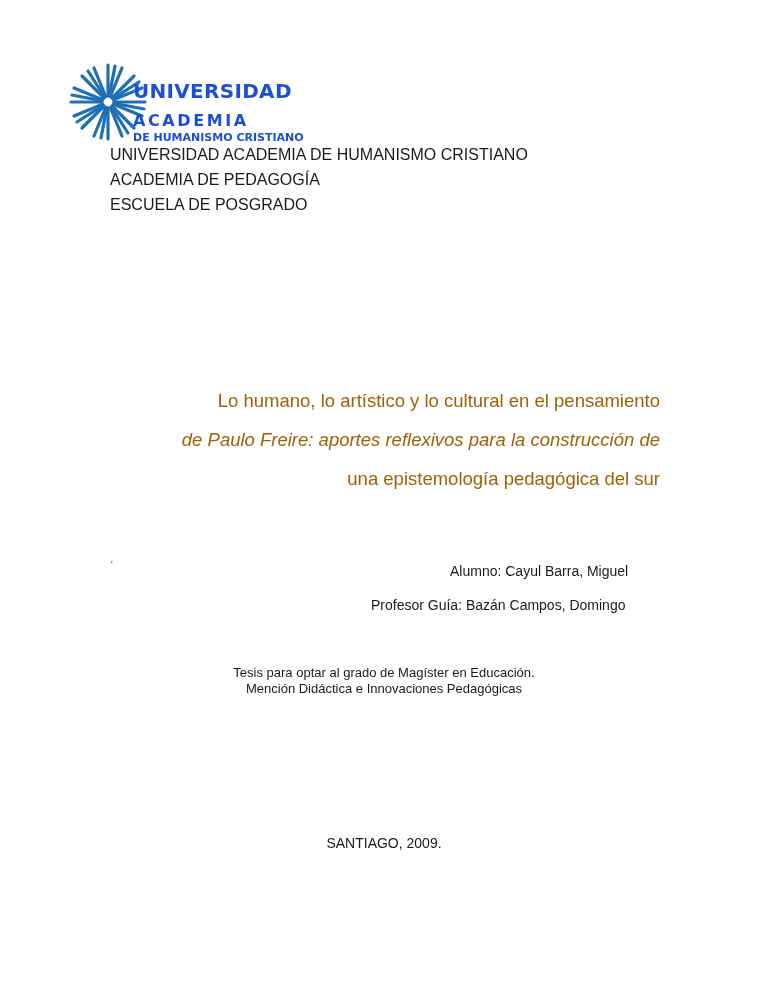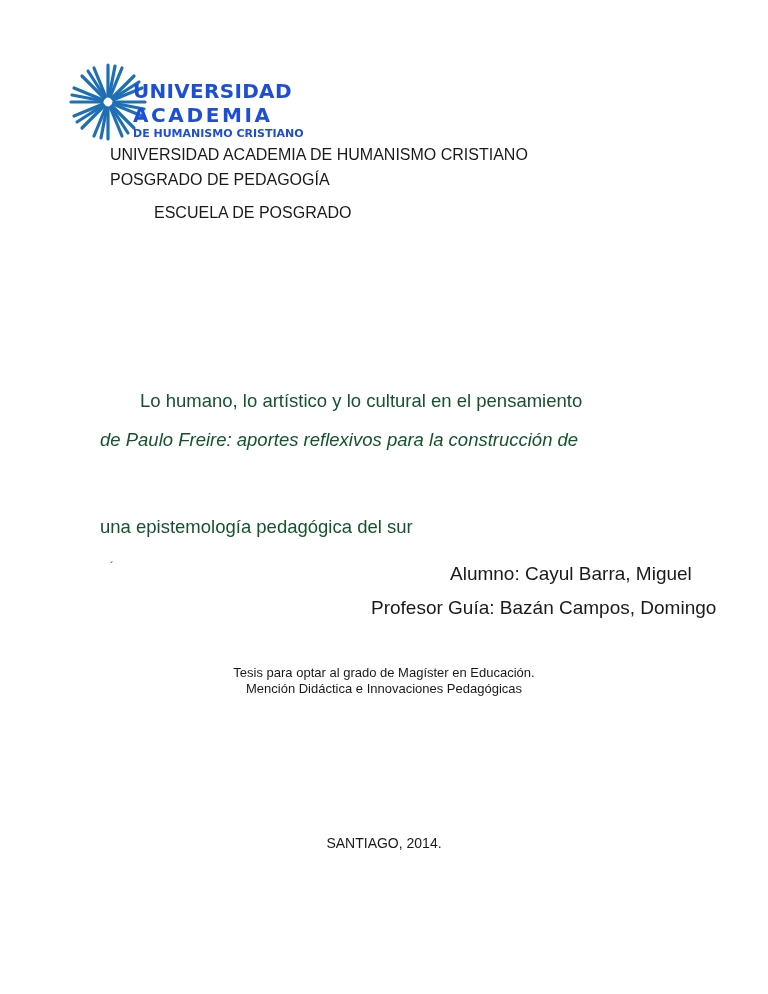--- a/index.html
+++ b/index.html
@@ -2,25 +2,25 @@
 <html><head>
 <meta charset="utf-8">
 <style>
   html, body { margin:0; padding:0; background:#ffffff; }
   body { width:768px; height:994px; position:relative; overflow:hidden;
          font-family:"Liberation Sans", sans-serif; color:#1a1a1a; }
   .logo { position:absolute; left:68px; top:60px; width:250px; height:80px; }
   .logo svg.star { position:absolute; left:0; top:2px; }
   .logo-text { position:absolute; left:65px; top:21px; color:#1d4ed8; font-family:"DejaVu Sans", sans-serif; font-weight:bold; line-height:1; }
   .lt1 { font-size:20px; letter-spacing:0.3px; }
-  .lt2 { font-size:20px; letter-spacing:2.6px; margin-top:4px; }
+  .lt2 { font-size:16px; letter-spacing:2.6px; margin-top:12px; }
   .lt3 { font-size:11px; letter-spacing:0px; margin-top:3px; }
   .inst { position:absolute; left:110px; font-size:16px; }
-  .title { position:absolute; left:100px; width:560px; font-size:18.5px; text-align:left; color:#14532d; }
-  .right { position:absolute; font-size:19px; }
+  .title { position:absolute; left:100px; width:560px; font-size:18.5px; text-align:right; color:#a16207; }
+  .right { position:absolute; font-size:14px; }
   .center { position:absolute; left:0; width:768px; text-align:center; font-size:13px; }
   .tick { position:absolute; left:110px; top:560px; font-size:11px; }
 </style>
 </head>
 <body>
 
 <div class="logo">
   <svg class="star" width="80" height="80" viewBox="-40 -40 80 80">
     <g stroke="#1f6fb5" stroke-width="3.2" stroke-linecap="round">
       <line x1="0" y1="-6" x2="0" y2="-37"></line>
@@ -50,28 +50,28 @@
     </g>
   </svg>
   <div class="logo-text">
     <div class="lt1">UNIVERSIDAD</div>
     <div class="lt2">ACADEMIA</div>
     <div class="lt3">DE HUMANISMO CRISTIANO</div>
   </div>
 </div>
 
 <div class="inst" style="top:146px;">UNIVERSIDAD ACADEMIA DE HUMANISMO CRISTIANO</div>
-<div class="inst" style="top:171px;">POSGRADO DE PEDAGOGÍA</div>
-<div class="inst" style="top:204px;margin-left:44px;">ESCUELA DE POSGRADO</div>
+<div class="inst" style="top:171px;">ACADEMIA DE PEDAGOGÍA</div>
+<div class="inst" style="top:196px;">ESCUELA DE POSGRADO</div>
 
 <div class="title" style="top:390px; padding-left:40px; box-sizing:border-box;">Lo humano, lo artístico y lo cultural en el pensamiento</div>
 <div class="title" style="top:429px;font-style:italic;">de Paulo Freire: aportes reflexivos para la construcción de</div>
-<div class="title" style="top:468px;margin-top:48px;">una epistemología pedagógica del sur</div>
+<div class="title" style="top:468px;">una epistemología pedagógica del sur</div>
 
 <div class="tick">´</div>
 
 <div class="right" style="top:563px; left:450px;">Alumno: Cayul Barra, Miguel</div>
 <div class="right" style="top:597px; left:371px;">Profesor Guía: Bazán Campos, Domingo</div>
 
 <div class="center" style="top:665px;">Tesis para optar al grado de Magíster en Educación.</div>
 <div class="center" style="top:681px;">Mención Didáctica e Innovaciones Pedagógicas</div>
 
-<div class="center" style="top:835px; font-size:14px;">SANTIAGO, 2014.</div>
+<div class="center" style="top:835px; font-size:14px;">SANTIAGO, 2009.</div>
 
 </body></html>

